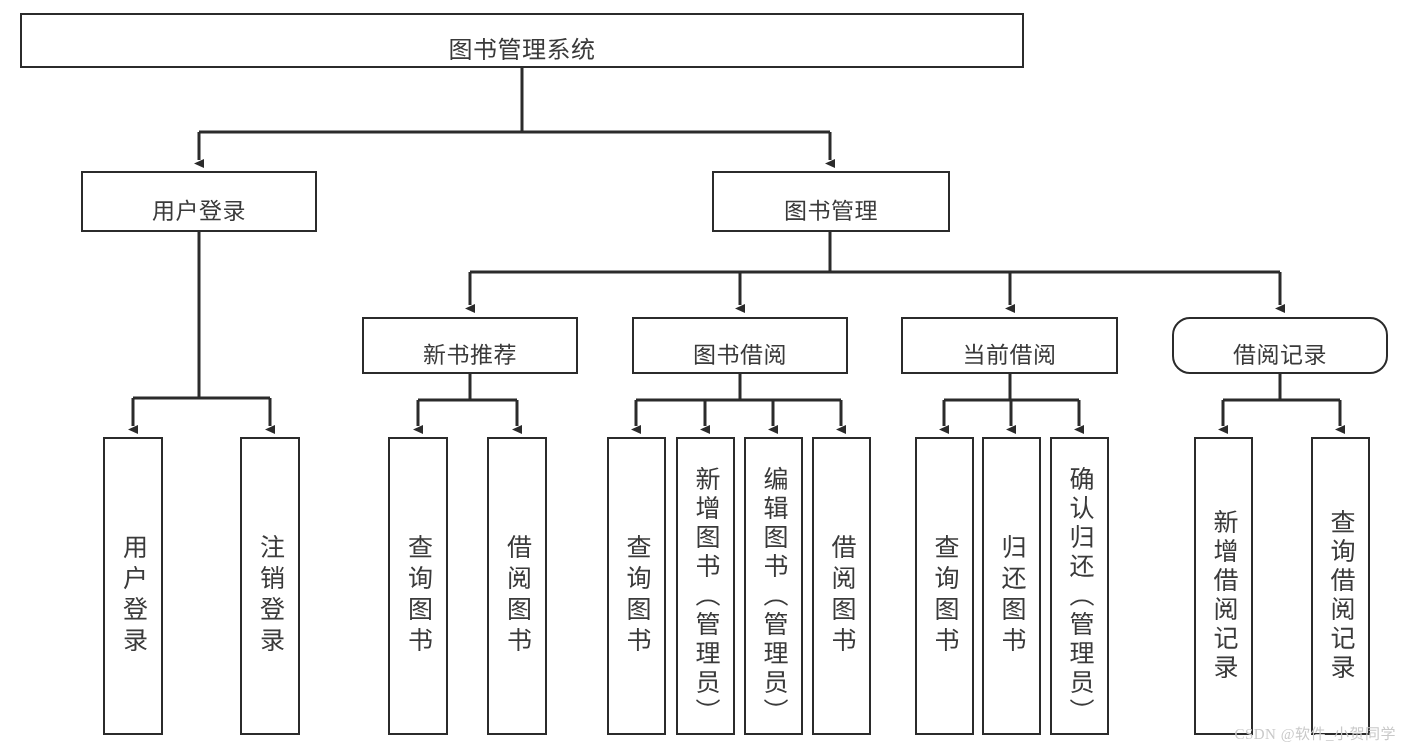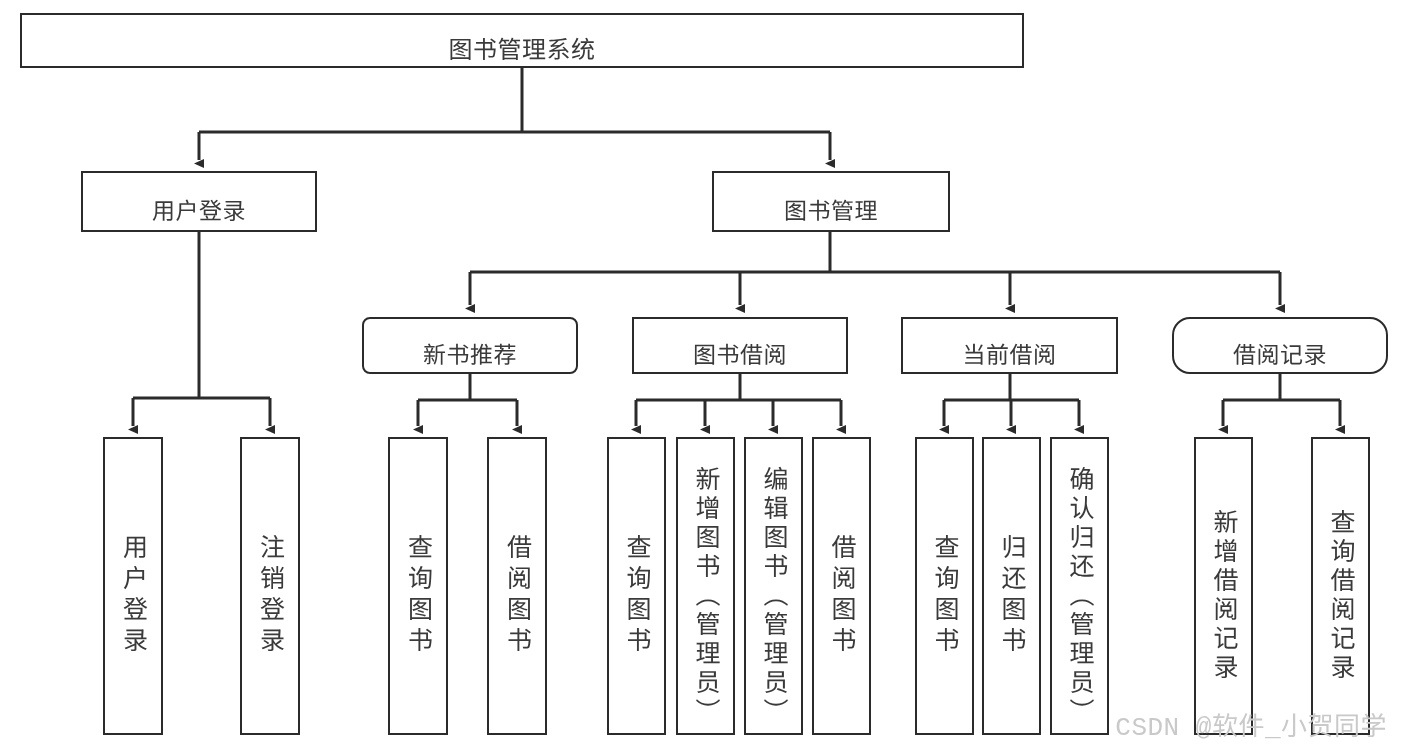--- a/index.html
+++ b/index.html
@@ -65,25 +65,25 @@
     line-height: 1.0;
     letter-spacing: 6px;
     max-height: 100%;
   }
   .node.vert.two-col .node-label {
     letter-spacing: 4px;
   }
   
   #watermark {
     position: absolute;
-    right: 18px;
+    right: 9px;
     bottom: 4px;
     color: #c9c9c9;
-    font-size: 26px;
-    font-family: Liberation Mono, monospace;
+    font-size: 15px;
+    font-family: Liberation Serif, serif;
     letter-spacing: 0.5px;
     white-space: nowrap;
     z-index: 5;
     pointer-events: none;
   }
 </style>
 </head>
 <body>
 
 <div id="diagram-root">
@@ -157,21 +157,21 @@
     <span class="node-label">图书管理系统</span>
   </div>
 
   <div class="node horiz" style="left:81px; top:171px; width:236px; height:61px;">
     <span class="node-label">用户登录</span>
   </div>
   <div class="node horiz" style="left:712px; top:171px; width:238px; height:61px;">
     <span class="node-label">图书管理</span>
   </div>
 
-  <div class="node horiz" style="left:362px; top:317px; width:216px; height:57px;border-radius:8px;">
+  <div class="node horiz" style="left:362px; top:317px; width:216px; height:57px;">
     <span class="node-label">新书推荐</span>
   </div>
   <div class="node horiz" style="left:901px; top:317px; width:217px; height:57px;">
     <span class="node-label">当前借阅</span>
   </div>
   <div class="node horiz" style="left:632px; top:317px; width:216px; height:57px;">
     <span class="node-label">图书借阅</span>
   </div>
   <div class="node horiz" style="left:1172px; top:317px; width:216px; height:57px;border-radius:18px;">
     <span class="node-label">借阅记录</span>

